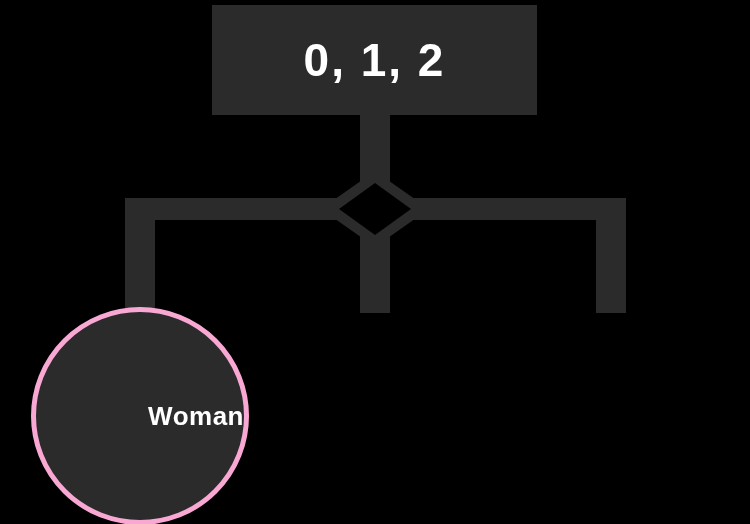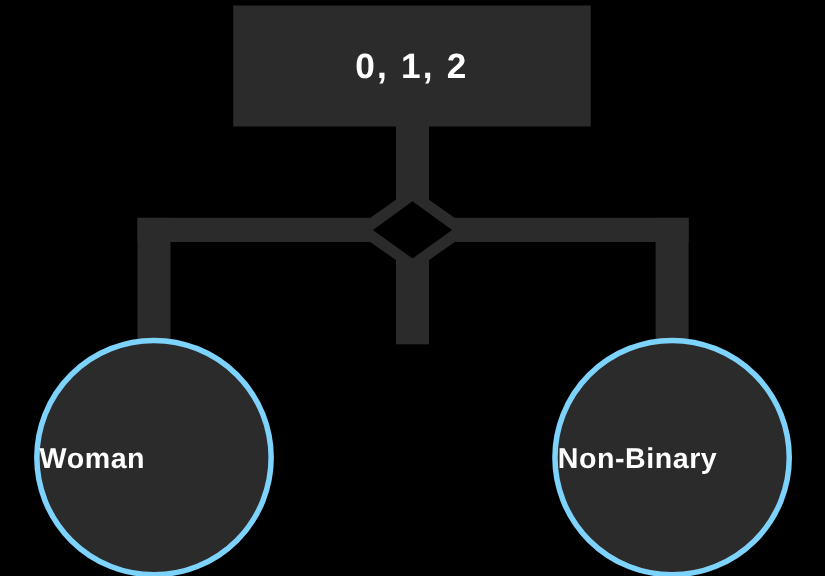--- a/index.html
+++ b/index.html
@@ -23,21 +23,21 @@
     top: 5px;
     width: 325px;
     height: 110px;
     background: #2b2b2b;
     display: flex;
     align-items: center;
     justify-content: center;
   }
   .root-node .label {
     color: #ffffff;
-    font-size: 32px;
+    font-size: 46px;
     font-weight: bold;
     letter-spacing: 2px;
   }
 
   
   .connector-svg {
     position: absolute;
     left: 0;
     top: 0;
     width: 750px;
@@ -47,25 +47,25 @@
   .conn-hole { fill: #000000; }
 
   
   .circle-node {
     position: absolute;
     top: 307px;
     width: 218px;
     height: 218px;
     box-sizing: border-box;
     background: #2b2b2b;
-    border: 5px solid #7dd3fc;
+    border: 5px solid #f9a8d4;
     border-radius: 50%;
     display: flex;
     align-items: center;
-    justify-content: flex-start;
+    justify-content: flex-end;
   }
   .circle-node .label {
     color: #ffffff;
     font-size: 26px;
     font-weight: bold;
     letter-spacing: 0.5px;
     white-space: nowrap;
   }
   .circle-node.pos-0 { left: 31px; }
   .circle-node.pos-1 { left: 266px; }
@@ -92,17 +92,14 @@
 
     <rect class="conn-fill" x="596" y="198" width="30" height="115"></rect>
 
     <polygon class="conn-fill" points="375,171 429,209 375,247 321,209"></polygon>
     <polygon class="conn-hole" points="375,183 411,209 375,235 339,209"></polygon>
   </svg>
 
   <div class="circle-node pos-0">
     <span class="label">Woman</span>
   </div>
-  <div class="circle-node pos-2">
-    <span class="label">Non-Binary</span>
-  </div>
 
 </div>
 
 </body></html>

